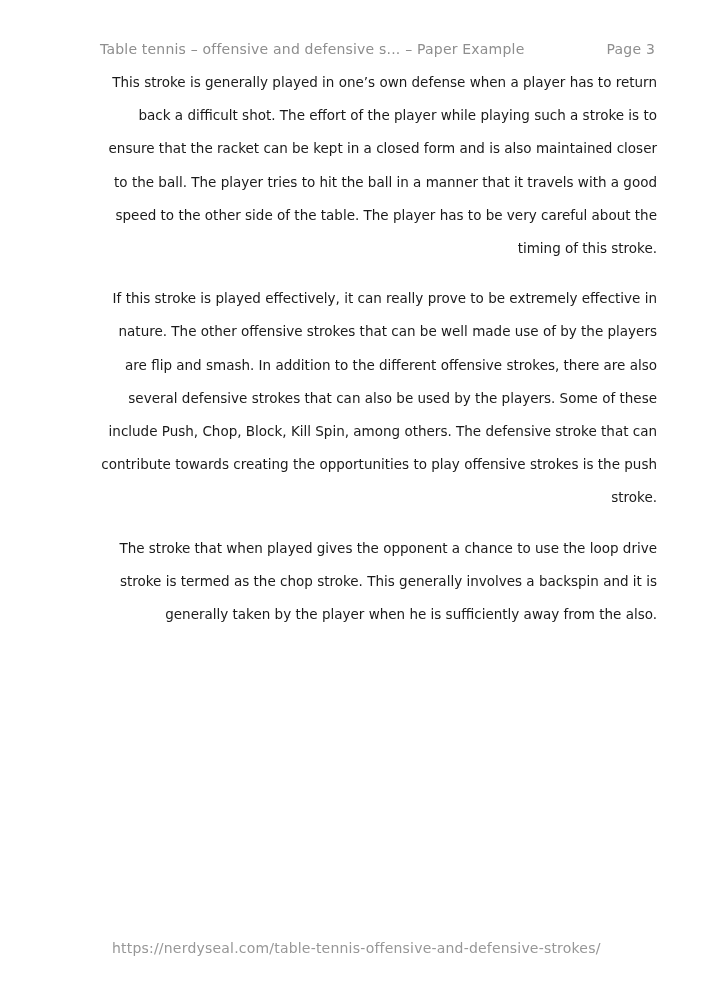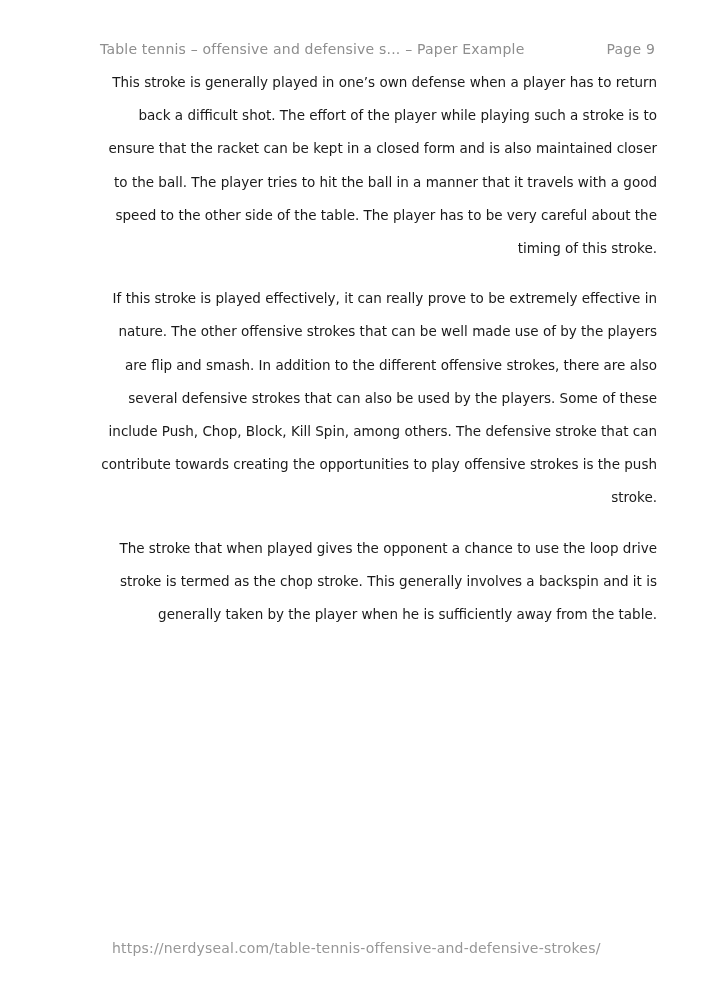--- a/index.html
+++ b/index.html
@@ -56,26 +56,26 @@
     white-space: nowrap;
   }
 </style>
 </head>
 <body>
 
 <div class="page">
 
   <div class="doc-header">
     <span>Table tennis – offensive and defensive s... – Paper Example</span>
-    <span>Page 9</span>
+    <span>Page 3</span>
   </div>
 
   <div class="doc-body">
     <p>This stroke is generally played in one’s own defense when a player has to return back a difficult shot. The effort of the player while playing such a stroke is to ensure that the racket can be kept in a closed form and is also maintained closer to the ball. The player tries to hit the ball in a manner that it travels with a good speed to the other side of the table. The player has to be very careful about the timing of this stroke.</p>
     <p>If this stroke is played effectively, it can really prove to be extremely effective in nature. The other offensive strokes that can be well made use of by the players are flip and smash. In addition to the different offensive strokes, there are also several defensive strokes that can also be used by the players. Some of these include Push, Chop, Block, Kill Spin, among others. The defensive stroke that can contribute towards creating the opportunities to play offensive strokes is the push stroke.</p>
-    <p>The stroke that when played gives the opponent a chance to use the loop drive stroke is termed as the chop stroke. This generally involves a backspin and it is generally taken by the player when he is sufficiently away from the table.</p>
+    <p>The stroke that when played gives the opponent a chance to use the loop drive stroke is termed as the chop stroke. This generally involves a backspin and it is generally taken by the player when he is sufficiently away from the also.</p>
   </div>
 
   <div class="doc-footer">
     <span>https://nerdyseal.com/table-tennis-offensive-and-defensive-strokes/</span>
   </div>
 
 </div>
 
 </body></html>

